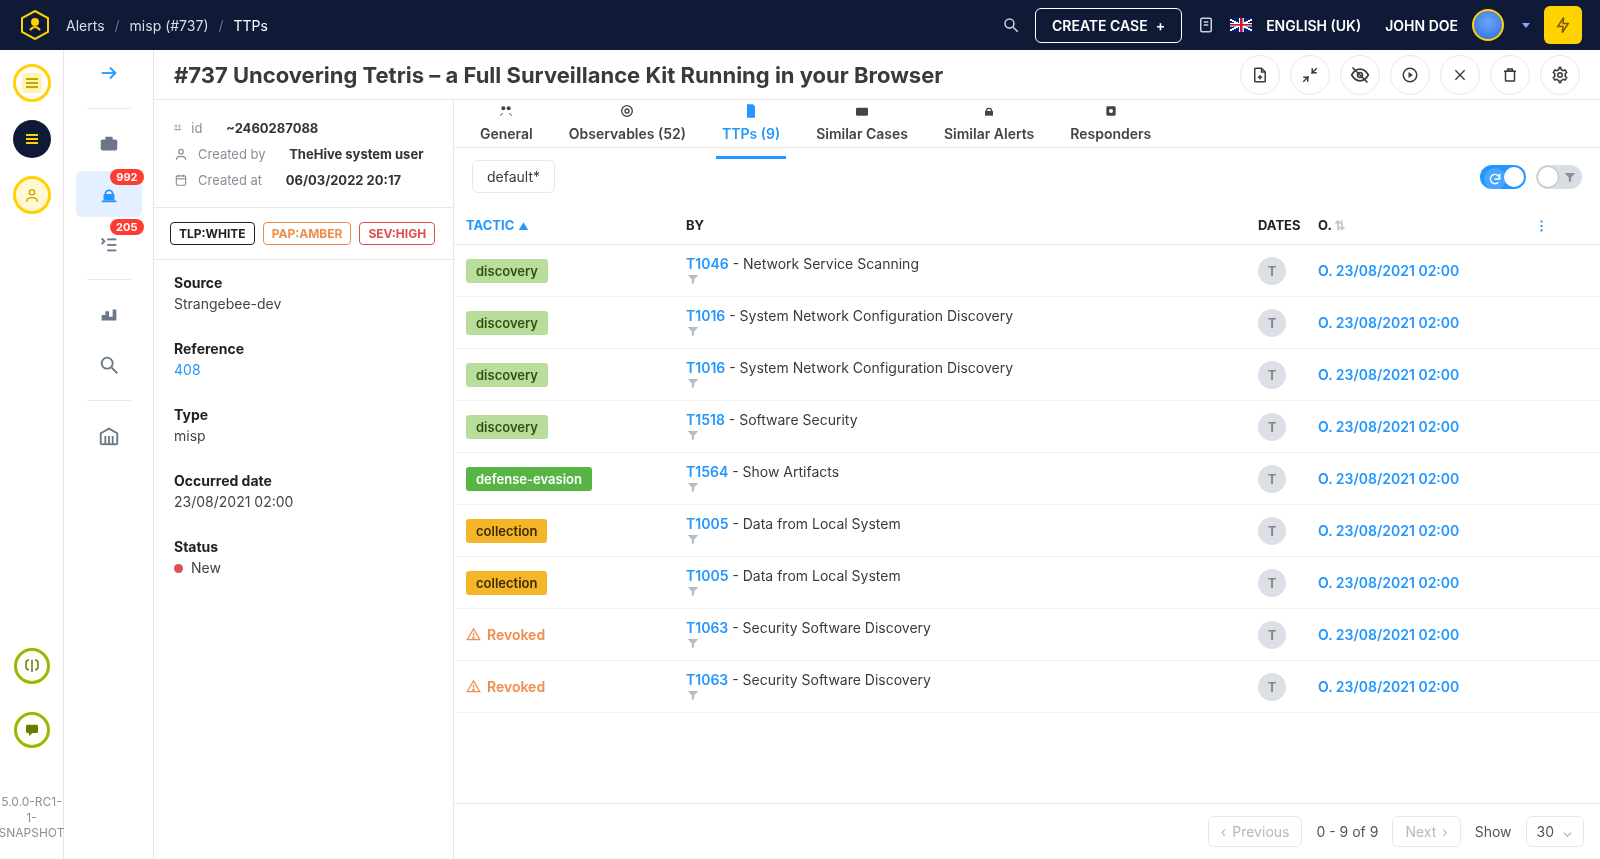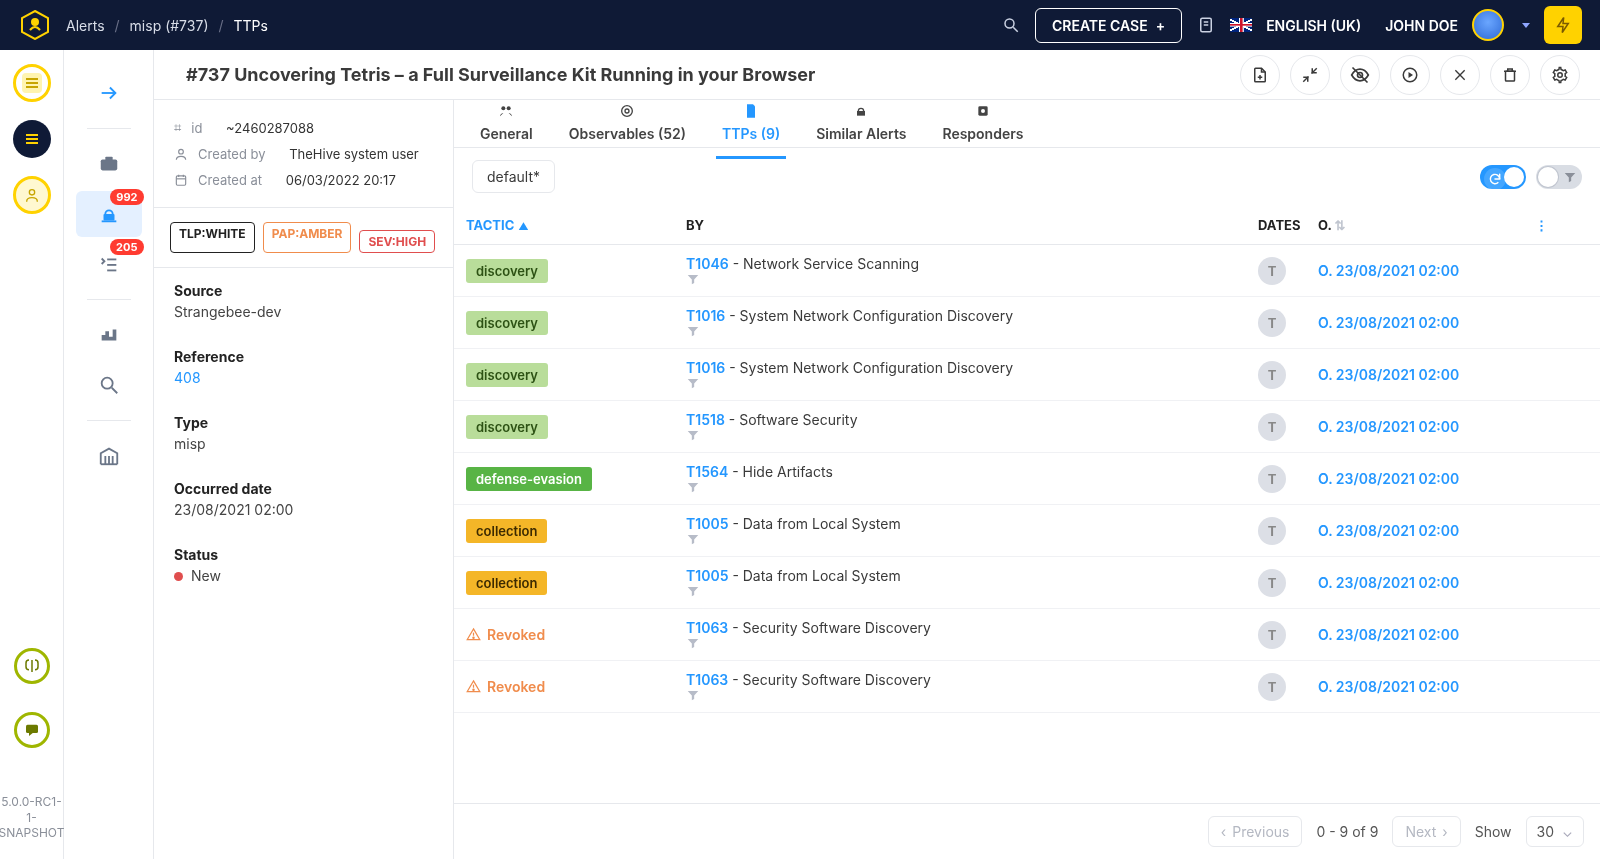--- a/index.html
+++ b/index.html
@@ -39,44 +39,44 @@
 
 
 .minibar{position:absolute;top:50px;left:0;bottom:0;width:64px;border-right:1px solid var(--border);display:flex;flex-direction:column;align-items:center;padding-top:14px;gap:18px;}
 .minibar .ic{width:38px;height:38px;border-radius:50%;display:flex;align-items:center;justify-content:center;}
 .minibar .ic.ring{border:3px solid var(--accent);}
 .minibar .ic.dark{background:#0f1a36;}
 .minibar .ver{margin-top:auto;padding:18px 4px;font-size:12px;color:var(--muted);text-align:center;line-height:1.3;}
 .minibar .bubble{width:36px;height:36px;border:3px solid #9fb600;border-radius:50%;display:flex;align-items:center;justify-content:center;margin-bottom:10px;color:#6c7a00;}
 
 
-.navcol{position:absolute;top:50px;left:64px;bottom:0;width:90px;border-right:1px solid var(--border);display:flex;flex-direction:column;align-items:center;padding-top:20px;gap:4px;}
+.navcol{position:absolute;top:50px;left:64px;bottom:0;width:90px;border-right:1px solid var(--border);display:flex;flex-direction:column;align-items:center;gap:4px;}
 .navitem{width:66px;height:46px;display:flex;align-items:center;justify-content:center;border-radius:6px;position:relative;cursor:pointer;color:#6b7688;}
 .navitem.active{background:#e4f0ff;color:var(--blue);}
 .badge{position:absolute;top:-2px;right:-2px;background:#ff3b30;color:#fff;border-radius:10px;font-size:11px;font-weight:700;padding:1px 6px;}
 .navsep{width:44px;height:1px;background:var(--border);margin:8px 0;}
 
 
 .main{position:absolute;top:50px;left:154px;right:0;bottom:0;display:flex;flex-direction:column;}
 .mainhead{height:50px;display:flex;align-items:center;padding:0 20px;border-bottom:1px solid var(--border);gap:10px;}
-.mainhead h1{font-size:18px;font-weight:700;margin:12px;}
+.mainhead h1{font-size:22px;font-weight:700;margin:0;}
 .mainhead .sp{flex:1;}
 .roundbtn{width:40px;height:40px;border-radius:50%;border:1px solid var(--border);display:flex;align-items:center;justify-content:center;cursor:pointer;color:#3a3a3a;}
 
 
 .content{flex:1;display:flex;min-height:0;}
 .sidepanel{width:300px;border-right:1px solid var(--border);display:flex;flex-direction:column}
 .metahdr{padding:14px 20px;border-bottom:1px solid var(--border);font-size:13px;color:var(--muted);}
 .metahdr .row{display:flex;gap:10px;align-items:center;padding:5px 0;}
-.metahdr .row .val{font-weight:400;color:#333;}
+.metahdr .row .val{font-weight:700;color:#333;}
 .tagrow{padding:14px 16px;display:flex;gap:8px;flex-wrap:wrap;}
 .tag{border:1px solid;border-radius:4px;font-size:12px;font-weight:700;padding:3px 8px;}
 .tag.tlp{border-color:#222;color:#222;}
 .tag.pap{border-color:var(--orange);color:var(--orange);}
-.tag.sev{border-color:var(--red);color:var(--red);margin-top:8px;}
+.tag.sev{border-color:var(--red);color:var(--red);}
 .kv{padding:14px 20px;}
 .kv .k{font-weight:700;color:#222;margin-bottom:4px;}
 .kv .v{color:#444;}
 .kv .v.link{color:var(--blue);}
 .statusdot{width:9px;height:9px;border-radius:50%;background:var(--red);display:inline-block;margin-right:8px;}
 
 
 .rpane{flex:1;display:flex;flex-direction:column;min-width:0;}
 .tabs{display:flex;gap:24px;padding:0 20px;border-bottom:1px solid var(--border);align-items:center;height:48px;font-size:14px;}
 .tabs .tab{display:flex;gap:6px;align-items:center;padding:14px 6px;color:#444;cursor:pointer;border-bottom:3px solid transparent;font-weight:600;flex-direction:column;}
@@ -380,20 +380,26 @@
             <span>Observables (52)</span>
           </div>
         <div class="tab active">
             <svg class="ico" viewBox="0 0 24 24" fill="currentColor">
               <path d="M6 2h9l3 3v17H6z"></path>
             </svg>
             <span>TTPs (9)</span>
           </div>
         <div class="tab">
             <svg class="ico" viewBox="0 0 24 24" fill="currentColor">
+              <rect x="3" y="7" width="18" height="12" rx="2"></rect>
+            </svg>
+            <span>Similar Cases</span>
+          </div>
+        <div class="tab">
+            <svg class="ico" viewBox="0 0 24 24" fill="currentColor">
               <rect x="6" y="12" width="12" height="7"></rect>
               <path d="M8 12a4 4 0 018 0" fill="none" stroke="currentColor" stroke-width="2"></path>
             </svg>
             <span>Similar Alerts</span>
           </div>
         <div class="tab">
             <svg class="ico" viewBox="0 0 24 24" fill="currentColor">
               <rect x="5" y="5" width="14" height="14" rx="2"></rect>
               <circle cx="12" cy="12" r="3" fill="#fff"></circle>
             </svg>
@@ -475,21 +481,21 @@
                   </svg></span></div>
               <div>
                 <div class="by-av">T</div>
               </div>
               <div class="datecell">O. 23/08/2021 02:00</div>
               <div></div>
               <div></div>
             </div>
             <div class="trow">
               <div><span class="tactic-pill defense-evasion">defense-evasion</span></div>
-              <div class="technique"><span class="tid">T1564</span><span> - Hide Artifacts</span> <span class="fic"><svg width="14" height="14" viewBox="0 0 24 24" fill="#b7bcc8">
+              <div class="technique"><span class="tid">T1564</span><span> - Show Artifacts</span> <span class="fic"><svg width="14" height="14" viewBox="0 0 24 24" fill="#b7bcc8">
                     <path d="M3 5h18l-7 8v6l-4 2v-8z"></path>
                   </svg></span></div>
               <div>
                 <div class="by-av">T</div>
               </div>
               <div class="datecell">O. 23/08/2021 02:00</div>
               <div></div>
               <div></div>
             </div>
             <div class="trow">

